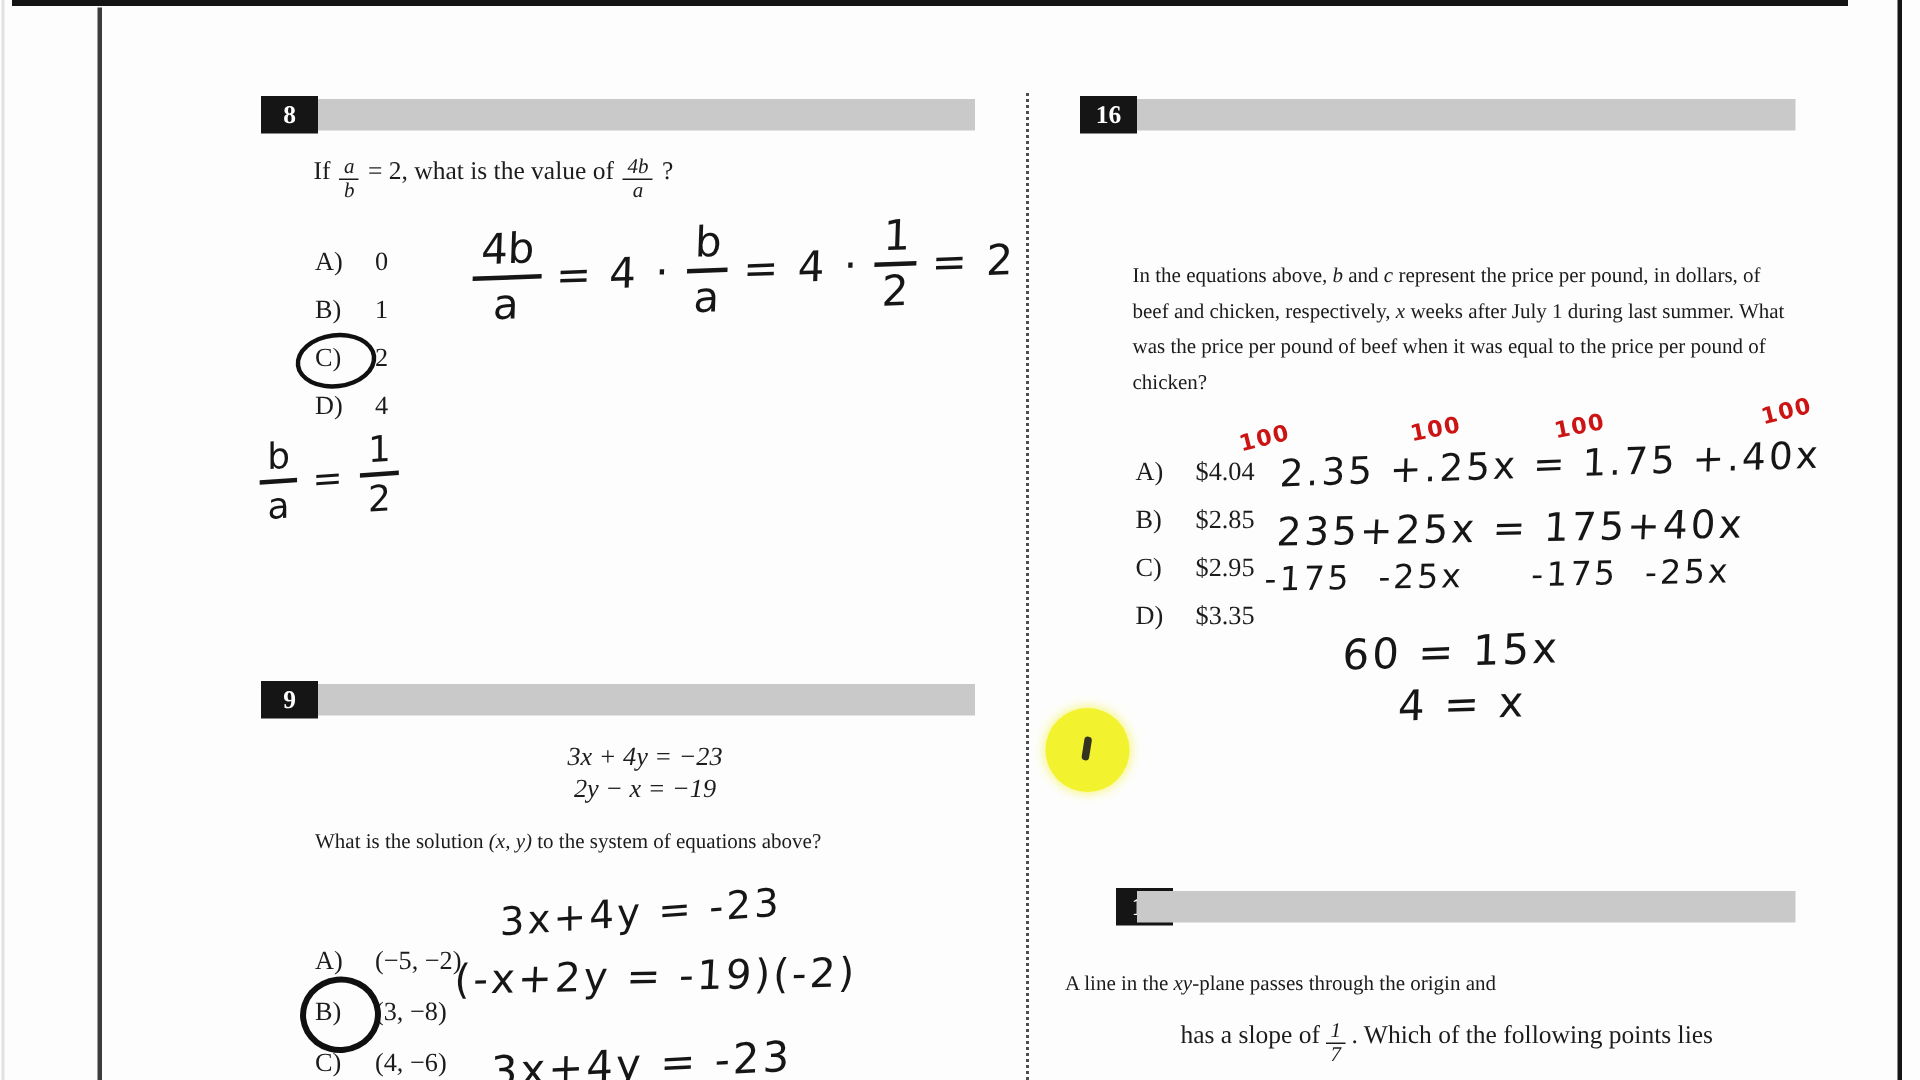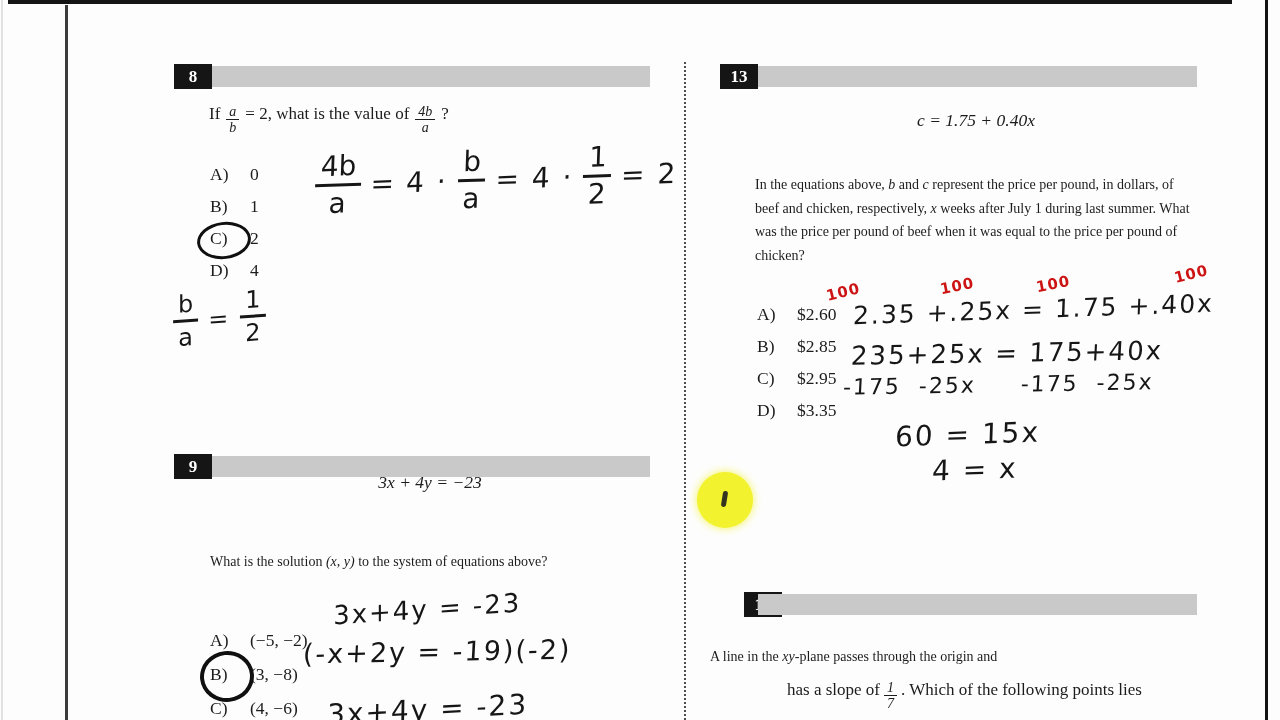--- a/index.html
+++ b/index.html
@@ -128,22 +128,23 @@
     <span class="num">1</span>
     <span class="den">2</span>
   </span>
 </div>
 
 <div class="abs qbox" style="left:174px;top:454px;">
   <span>9</span>
 </div>
 <div class="abs qbar" style="left:212px;top:456px;width:438px;"></div>
 
-<div class="abs eqblock" style="left:210px;top:472px;width:440px;">
+<div class="abs eqblock" style="left:210px;top:494px;width:440px;">
   <div class="eq">3x + 4y = −23</div>
+  <div class="eq">2y − x = −19</div>
 </div>
 
 <div class="abs ptext" style="left:210px;top:549px;width:444px;line-height:26px;">
   <span>What is the solution </span><span class="var">(x, y)</span><span> to the system of equations above?</span>
 </div>
 
 <div class="abs choice" style="left:210px;top:630px;">
   <span class="cl">A)</span>
   <span>(−5, −2)</span>
 </div>
@@ -155,35 +156,34 @@
   <span class="cl">C)</span>
   <span>(4, −6)</span>
 </div>
 <div class="abs ellipse" style="left:200px;top:651px;width:46px;height:43px;transform:rotate(-6deg);border-width:4px;"></div>
 
 <div class="abs hand" style="left:333px;top:594px;font-size:26px;transform:rotate(-4deg) skewX(-4deg);">3x+4y = -23</div>
 <div class="abs hand" style="left:303px;top:636px;font-size:27px;transform:rotate(-1deg) skewX(-4deg);">(-x+2y = -19)(-2)</div>
 <div class="abs hand" style="left:327px;top:693px;font-size:28px;transform:rotate(-3deg) skewX(-4deg);">3x+4y = -23</div>
 
 <div class="abs qbox" style="left:720px;top:64px;">
-  <span>13</span>
+  <span>16</span>
 </div>
 <div class="abs qbar" style="left:758px;top:66px;width:439px;"></div>
 
 <div class="abs eqblock" style="left:755px;top:110px;width:442px;">
-  <div class="eq">c = 1.75 + 0.40x</div>
 </div>
 
 <div class="abs ptext" style="left:755px;top:173px;width:446px;">
   <span>In the equations above,  </span><span class="var">b</span><span>  and  </span><span class="var">c</span><span>  represent the price per pound, in dollars, of beef and chicken, respectively,  </span><span class="var">x</span><span>  weeks after July 1 during last summer.  What was the price per pound of beef when it was equal to the price per pound of chicken?</span>
 </div>
 
 <div class="abs choice" style="left:757px;top:304px;">
   <span class="cl">A)</span>
-  <span>$2.60</span>
+  <span>$4.04</span>
 </div>
 <div class="abs choice" style="left:757px;top:336px;">
   <span class="cl">B)</span>
   <span>$2.85</span>
 </div>
 <div class="abs choice" style="left:757px;top:368px;">
   <span class="cl">C)</span>
   <span>$2.95</span>
 </div>
 <div class="abs choice" style="left:757px;top:400px;">

